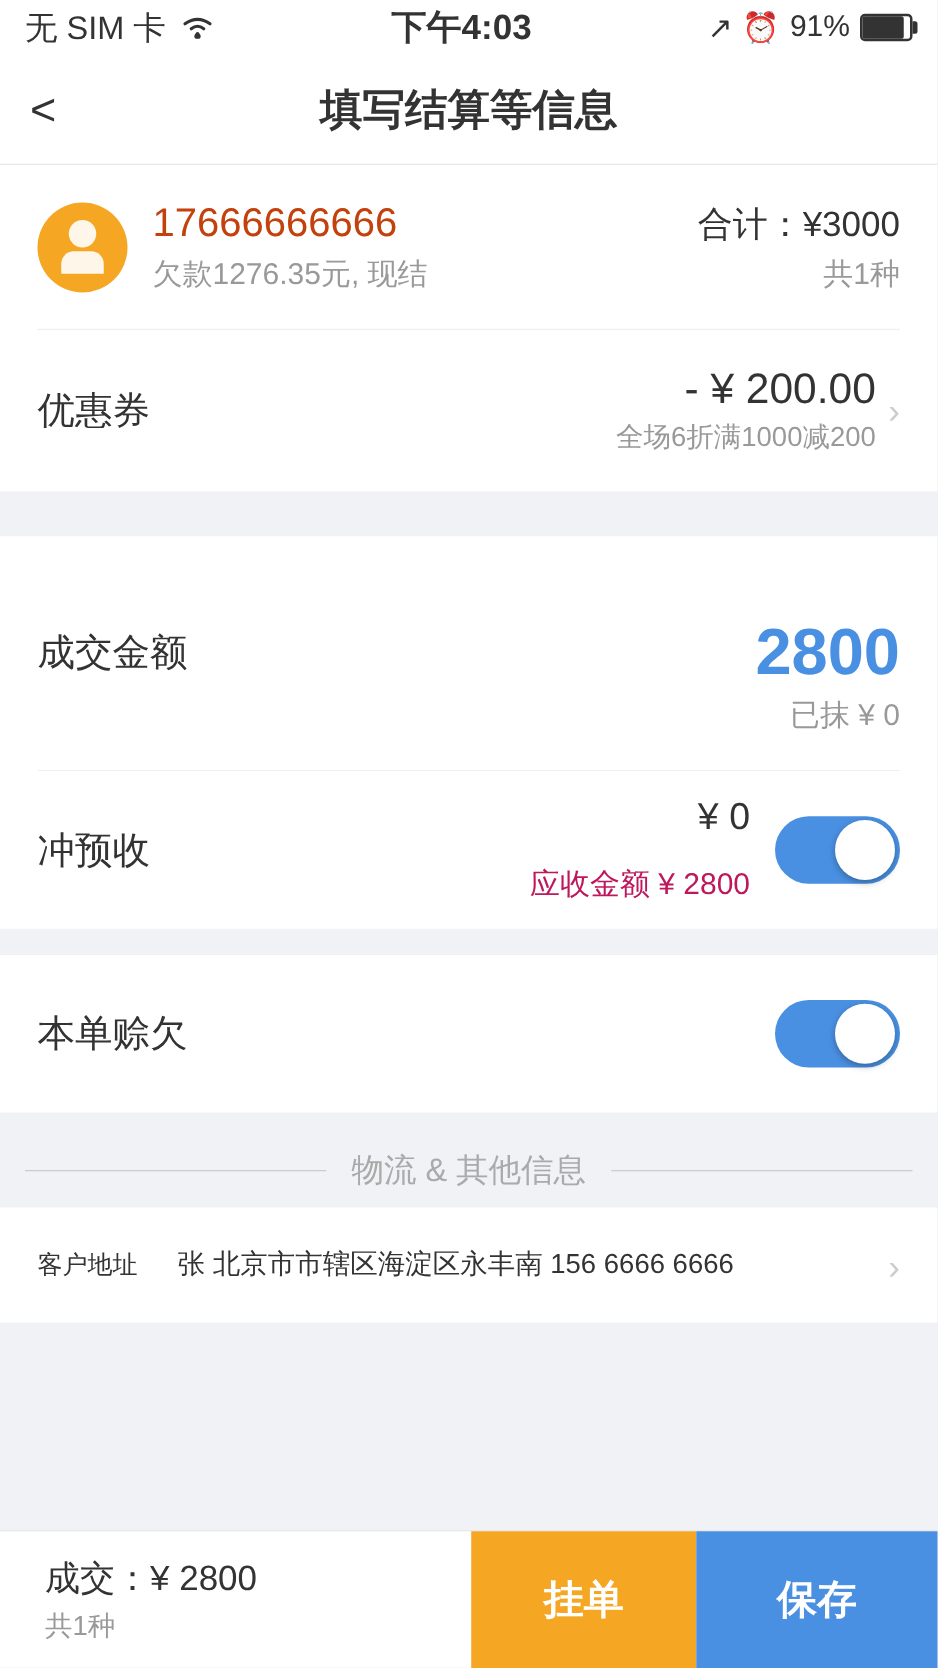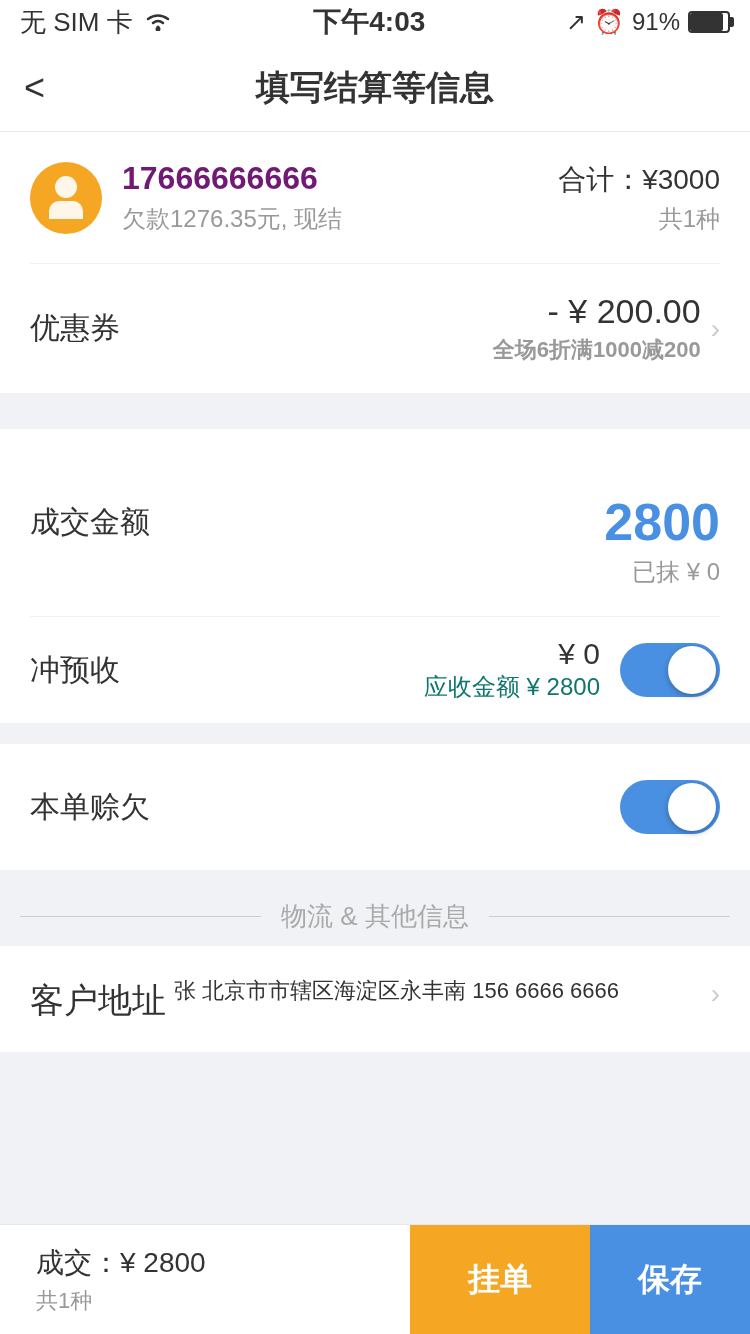--- a/index.html
+++ b/index.html
@@ -119,22 +119,22 @@
       width: 72px;
       height: 72px;
       border-radius: 50%;
       background: #f5a623;
       display: flex;
       align-items: center;
       justify-content: center;
     }
     .customer-info .phone {
       font-size: 32px;
-      font-weight: 700;
-      color: #701a75;
+      font-weight: 400;
+      color: #c2410c;
     }
     .customer-info .debt {
       font-size: 24px;
       color: #999;
       margin-top: 6px;
     }
     .customer-right {
       text-align: right;
     }
     .customer-right .total {
@@ -169,21 +169,20 @@
     .coupon-amount {
       font-size: 34px;
       color: #333;
       font-weight: 500;
     }
     .coupon-desc {
       font-size: 22px;
       color: #999;
       text-align: right;
       margin-top: 4px;
-      font-weight: bold;
     }
     .chevron-right {
       color: #ccc;
       font-size: 28px;
     }
 
     
     .gray-separator {
       height: 20px;
       background: #f0f2f5;
@@ -250,22 +249,22 @@
     }
     .prepay-value-block {
       text-align: right;
     }
     .prepay-amount {
       font-size: 30px;
       color: #333;
     }
     .prepay-receivable {
       font-size: 24px;
-      color: #0f766e;
-      margin-top: 0;
+      color: #be185d;
+      margin-top: 20px;
       text-align: center;
     }
 
     
     .toggle {
       width: 100px;
       height: 54px;
       border-radius: 27px;
       background: #4a90e2;
       position: relative;
@@ -338,24 +337,24 @@
 
     
     .address-row {
       padding: 28px 30px;
       display: flex;
       align-items: flex-start;
       justify-content: space-between;
       background: #fff;
     }
     .address-label {
-      font-size: 34px;
+      font-size: 20px;
       color: #333;
       flex-shrink: 0;
-      margin-right: 8px;
+      margin-right: 32px;
       padding-top: 4px;
     }
     .address-value {
       font-size: 22px;
       color: #333;
       flex: 1;
       line-height: 1.5;
     }
     .address-chevron {
       color: #ccc;
@@ -395,21 +394,21 @@
       background: #f5a623;
       display: flex;
       align-items: center;
       justify-content: center;
       font-size: 32px;
       color: #fff;
       font-weight: 600;
       cursor: pointer;
     }
     .bottom-btn-save {
-      width: 160px;
+      width: 193px;
       height: 110px;
       background: #4a90e2;
       display: flex;
       align-items: center;
       justify-content: center;
       font-size: 32px;
       color: #fff;
       font-weight: 600;
       cursor: pointer;
     }

